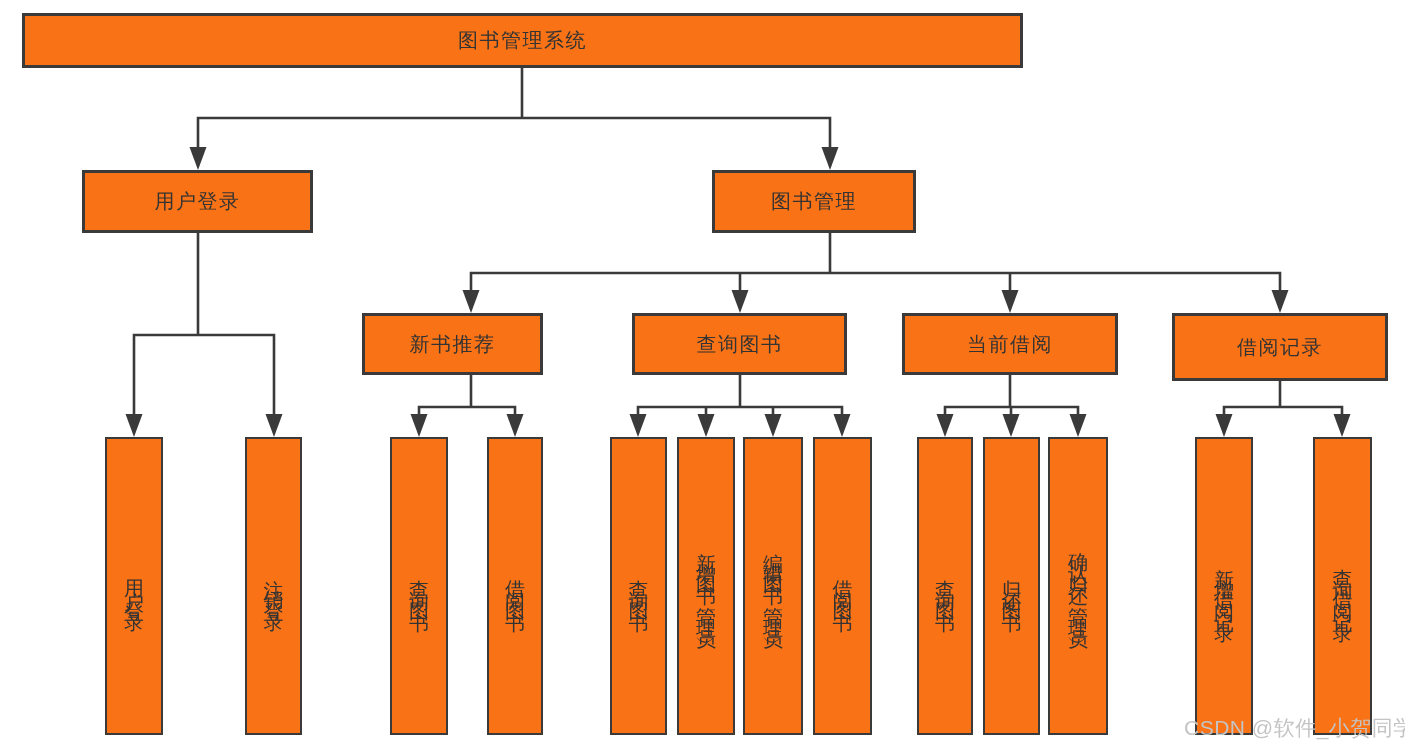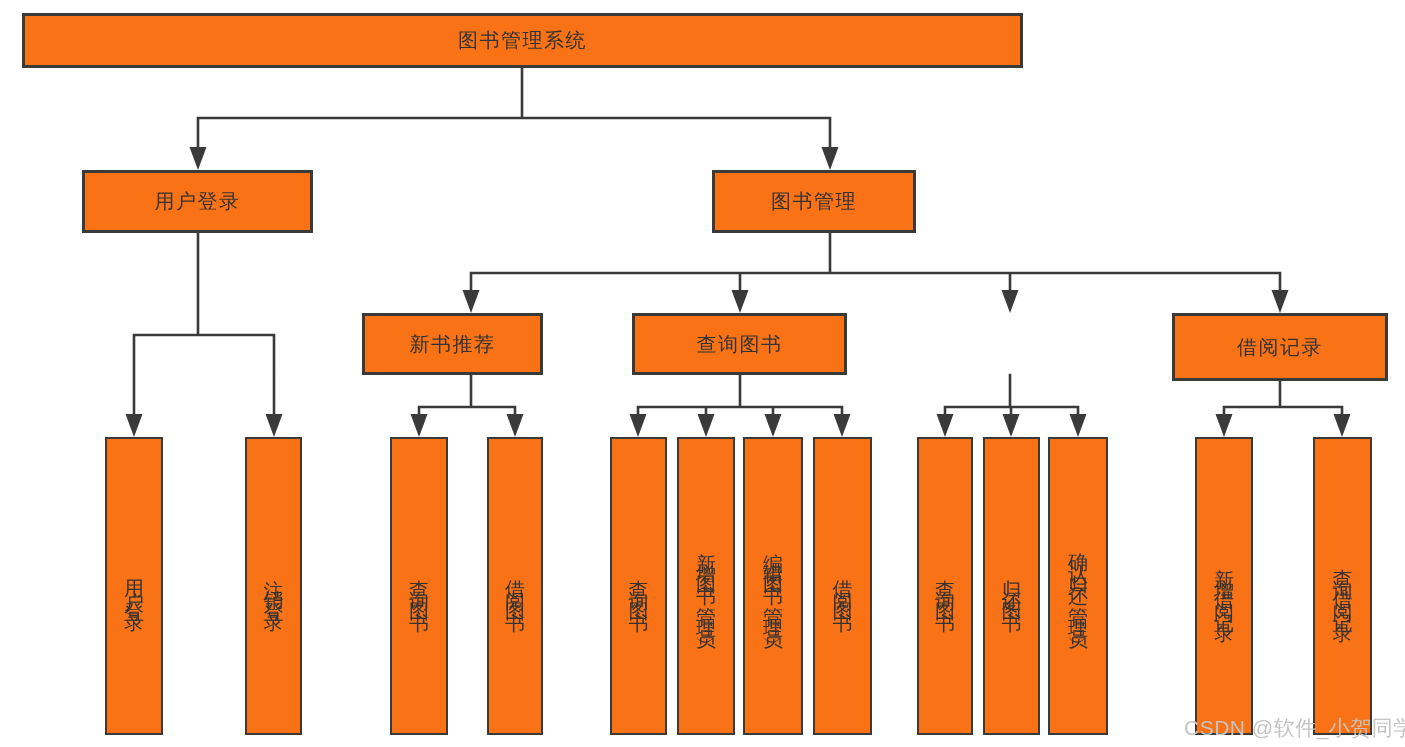--- a/index.html
+++ b/index.html
@@ -74,20 +74,23 @@
   <div class="node hbox" style="left:712px;top:170px;width:204px;height:63px">
     <span class="lbl">图书管理</span>
   </div>
 
   <div class="node hbox" style="left:362px;top:313px;width:181px;height:62px">
     <span class="lbl">新书推荐</span>
   </div>
   <div class="node hbox" style="left:632px;top:313px;width:215px;height:62px">
     <span class="lbl">查询图书</span>
   </div>
+  <div class="node hbox" style="left:902px;top:313px;width:216px;height:62px">
+    <span class="lbl">当前借阅</span>
+  </div>
   <div class="node hbox" style="left:1172px;top:313px;width:216px;height:68px">
     <span class="lbl">借阅记录</span>
   </div>
 
   <div class="node vbox" style="left:105px;top:437px;width:58px;height:298px">
     <span class="lbl">用户登录</span>
   </div>
   <div class="node vbox" style="left:245px;top:437px;width:57px;height:298px">
     <span class="lbl">注销登录</span>
   </div>

